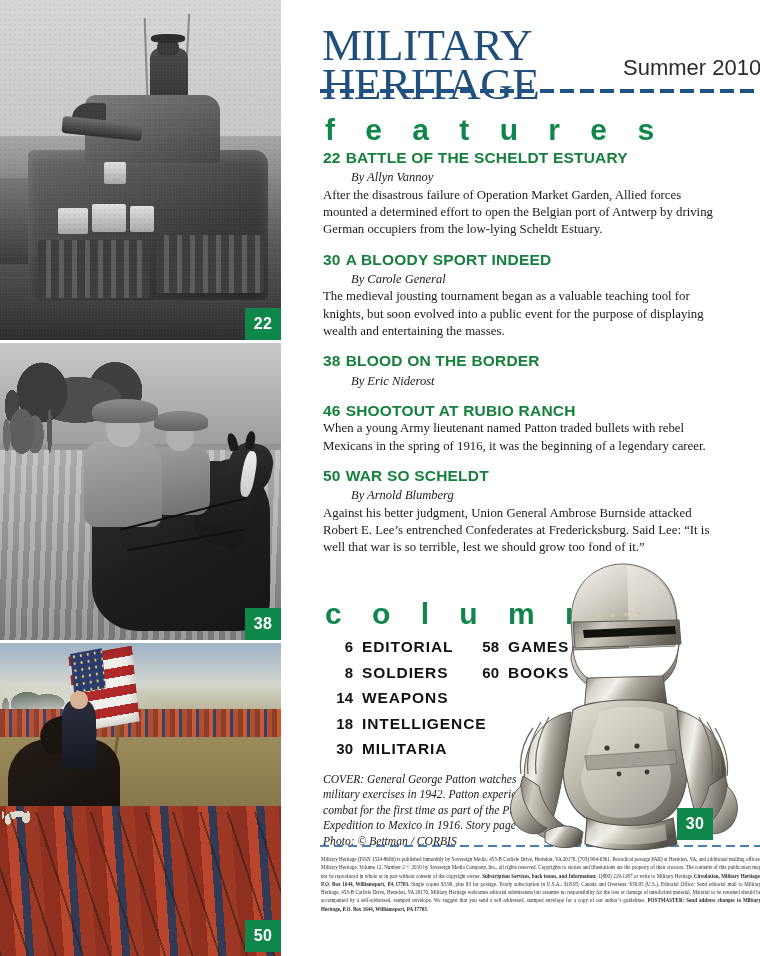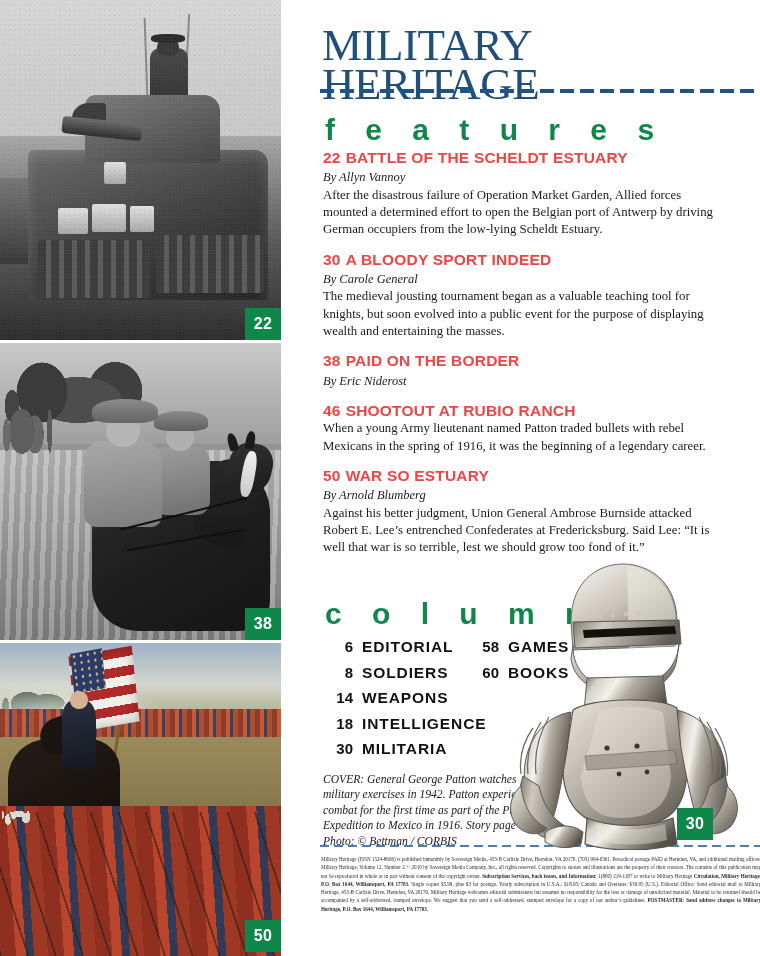--- a/index.html
+++ b/index.html
@@ -370,32 +370,33 @@
   #head-features { left: 8px; top: 113px; }
   #head-columns  { left: 8px; top: 597px; }
 
   
   #features-list { position: absolute; left: 6px; top: 148px; width: 400px; }
   .feature { margin-bottom: 11px; }
   .feature-title {
     font-family: "Liberation Sans", sans-serif;
     font-weight: bold;
     font-size: 15.5px;
-    color: #ef4444;
+    color: #15803d;
     letter-spacing: .2px;
     line-height: 1.25;
   }
   .feature-title .pg { margin-right: 5px; }
   .feature-byline {
     font-family: "Liberation Serif", serif;
     font-style: italic;
     font-size: 12.5px;
     color: #1a1a1a;
     line-height: 1.45;
     margin-top: 1px;
+    margin-left: 28px;
   }
   .feature-desc {
     font-family: "Liberation Serif", serif;
     font-size: 12.8px;
     color: #1a1a1a;
     line-height: 1.36;
     margin-top: 0px;
   }
 
   
@@ -514,20 +515,21 @@
   <div class="badge" id="badge-38">38</div>
   <div class="badge" id="badge-50">50</div>
 
   <div id="right">
 
     <div id="masthead">
       <div class="logo-line" id="logo-military">MILITARY</div>
       <div class="logo-line" id="logo-heritage">HERITAGE</div>
     </div>
 
+    <div id="issue-date">Summer 2010</div>
 
     <div class="dashed-rule" id="rule-top"></div>
 
     <div class="section-head" id="head-features">f e a t u r e s</div>
 
     <div id="features-list">
 
       <div class="feature">
         <div class="feature-title">
           <span class="pg">22</span><span>BATTLE OF THE SCHELDT ESTUARY</span>
@@ -539,35 +541,35 @@
       <div class="feature">
         <div class="feature-title">
           <span class="pg">30</span><span>A BLOODY SPORT INDEED</span>
         </div>
         <div class="feature-byline">By Carole General</div>
         <div class="feature-desc">The medieval jousting tournament began as a valuable teaching tool for knights, but soon evolved into a public event for the purpose of displaying wealth and entertaining the masses.</div>
       </div>
 
       <div class="feature">
         <div class="feature-title">
-          <span class="pg">38</span><span>PAID ON THE BORDER</span>
+          <span class="pg">38</span><span>BLOOD ON THE BORDER</span>
         </div>
         <div class="feature-byline">By Eric Niderost</div>
       </div>
 
       <div class="feature">
         <div class="feature-title">
           <span class="pg">46</span><span>SHOOTOUT AT RUBIO RANCH</span>
         </div>
         <div class="feature-desc">When a young Army lieutenant named Patton traded bullets with rebel Mexicans in the spring of 1916, it was the beginning of a legendary career.</div>
       </div>
 
       <div class="feature">
         <div class="feature-title">
-          <span class="pg">50</span><span>WAR SO ESTUARY</span>
+          <span class="pg">50</span><span>WAR SO SCHELDT</span>
         </div>
         <div class="feature-byline">By Arnold Blumberg</div>
         <div class="feature-desc">Against his better judgment, Union General Ambrose Burnside attacked Robert E. Lee’s entrenched Confederates at Fredericksburg. Said Lee: “It is well that war is so terrible, lest we should grow too fond of it.”</div>
       </div>
 
     </div>
 
     <div class="section-head" id="head-columns">c o l u m n s</div>
 
     <div id="columns-left">

